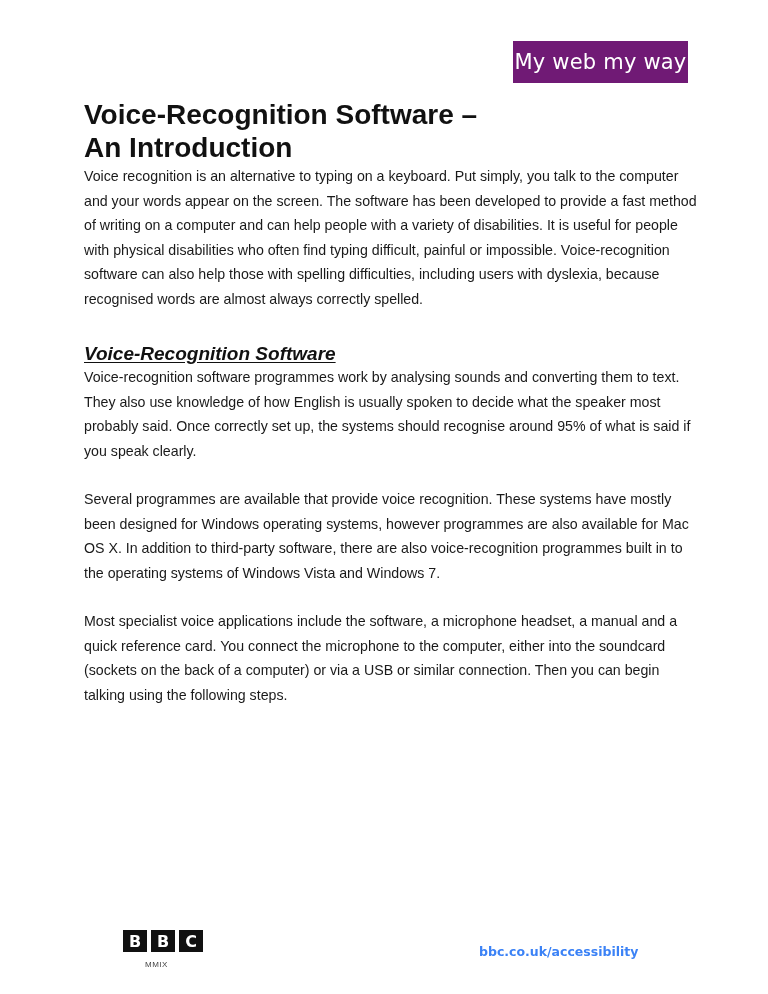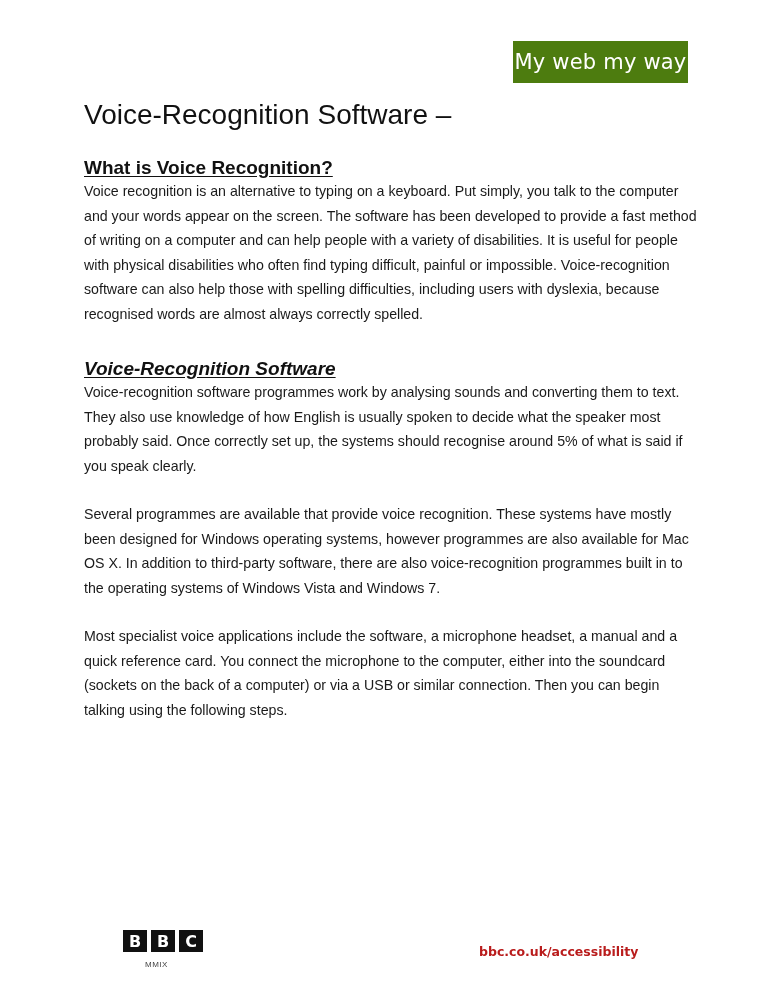--- a/index.html
+++ b/index.html
@@ -14,42 +14,42 @@
       overflow: hidden;
       font-family: "Liberation Sans", sans-serif;
       color: #1a1a1a;
     }
     .banner {
       position: absolute;
       left: 513px;
       top: 41px;
       width: 175px;
       height: 42px;
-      background: #4d7c0f;
+      background: #701a75;
       display: flex;
       align-items: center;
       justify-content: center;
       box-sizing: border-box;
     }
     .banner span {
       font-family: "DejaVu Sans", sans-serif;
       color: #ffffff;
       font-size: 21px;
       letter-spacing: 0.2px;
       white-space: nowrap;
     }
     .content {
       position: absolute;
       left: 84px;
       top: 98px;
       width: 620px;
     }
     .title {
       font-family: "Liberation Sans", sans-serif;
-      font-weight: normal;
+      font-weight: bold;
       font-size: 28px;
       line-height: 33px;
       margin: 0;
       color: #111;
     }
     .section-heading {
       font-family: "Liberation Sans", sans-serif;
       font-weight: bold;
       font-size: 19px;
       line-height: 22px;
@@ -95,40 +95,40 @@
       color: #444;
       letter-spacing: 0.5px;
     }
     .footer-link {
       position: absolute;
       left: 479px;
       top: 944px;
       font-family: "DejaVu Sans", sans-serif;
       font-weight: bold;
       font-size: 12.5px;
-      color: #b91c1c;
+      color: #3b82f6;
     }
   </style>
 </head>
 <body>
 
 <div class="banner">
   <span>My web my way</span>
 </div>
 
 <div class="content">
   <h1 class="title">
     <span>Voice-Recognition Software –</span><br>
+    <span>An Introduction</span>
   </h1>
 
-  <h2 class="section-heading h1">What is Voice Recognition?</h2>
   <p class="body">Voice recognition is an alternative to typing on a keyboard. Put simply, you talk to the computer and your words appear on the screen. The software has been developed to provide a fast method of writing on a computer and can help people with a variety of disabilities. It is useful for people with physical disabilities who often find typing difficult, painful or impossible. Voice-recognition software can also help those with spelling difficulties, including users with dyslexia, because recognised words are almost always correctly spelled.</p>
 
   <h2 class="section-heading h2">Voice-Recognition Software</h2>
-  <p class="body">Voice-recognition software programmes work by analysing sounds and converting them to text. They also use knowledge of how English is usually spoken to decide what the speaker most probably said. Once correctly set up, the systems should recognise around 5% of what is said if you speak clearly.</p>
+  <p class="body">Voice-recognition software programmes work by analysing sounds and converting them to text. They also use knowledge of how English is usually spoken to decide what the speaker most probably said. Once correctly set up, the systems should recognise around 95% of what is said if you speak clearly.</p>
   <p class="body gap">Several programmes are available that provide voice recognition. These systems have mostly been designed for Windows operating systems, however programmes are also available for Mac OS X. In addition to third-party software, there are also voice-recognition programmes built in to the operating systems of Windows Vista and Windows 7.</p>
   <p class="body gap">Most specialist voice applications include the software, a microphone headset, a manual and a quick reference card. You connect the microphone to the computer, either into the soundcard (sockets on the back of a computer) or via a USB or similar connection. Then you can begin talking using the following steps.</p>
 </div>
 
 <div class="bbc-logo">
   <div class="bbc-box">B</div>
   <div class="bbc-box">B</div>
   <div class="bbc-box">C</div>
 </div>
 <div class="mmix">MMIX</div>

